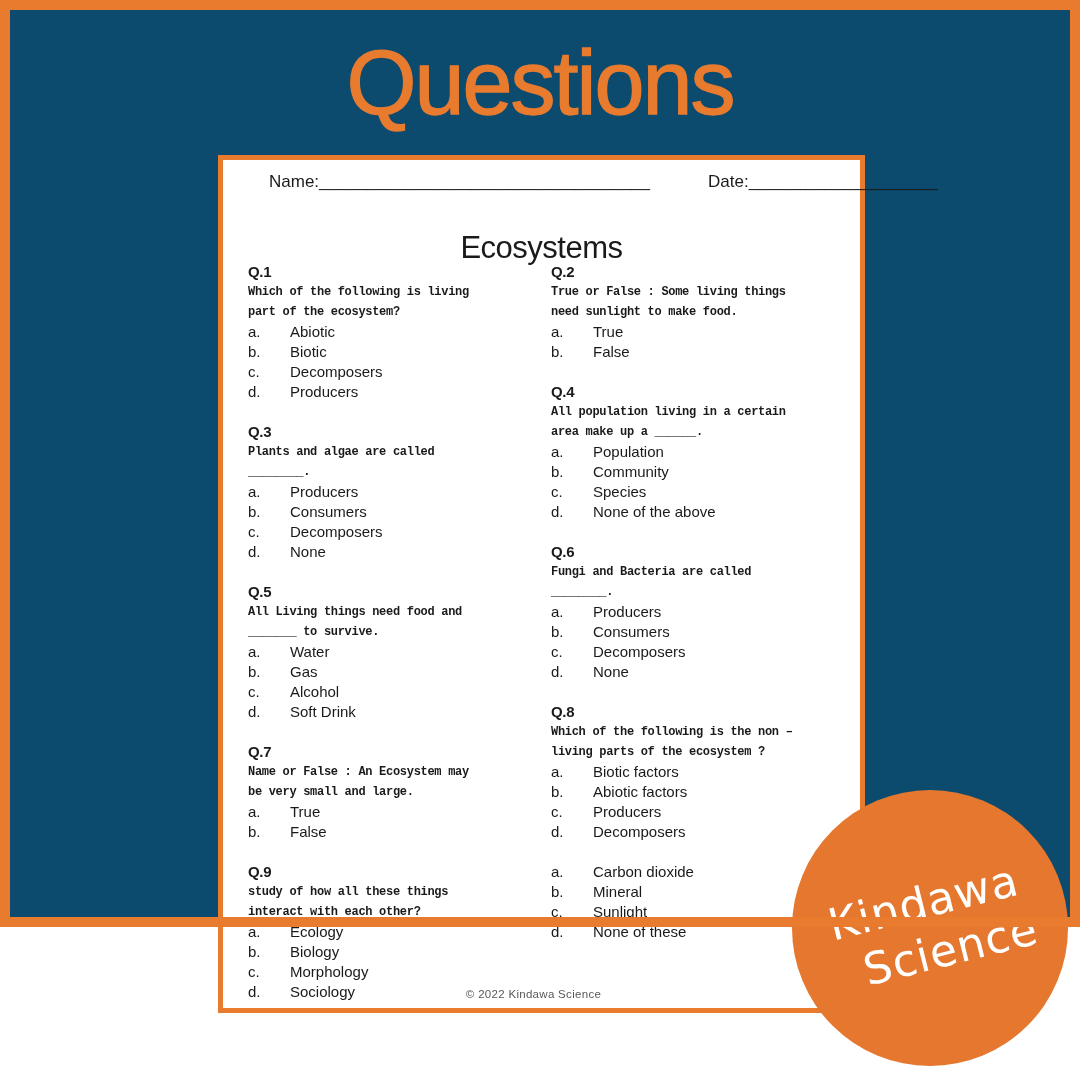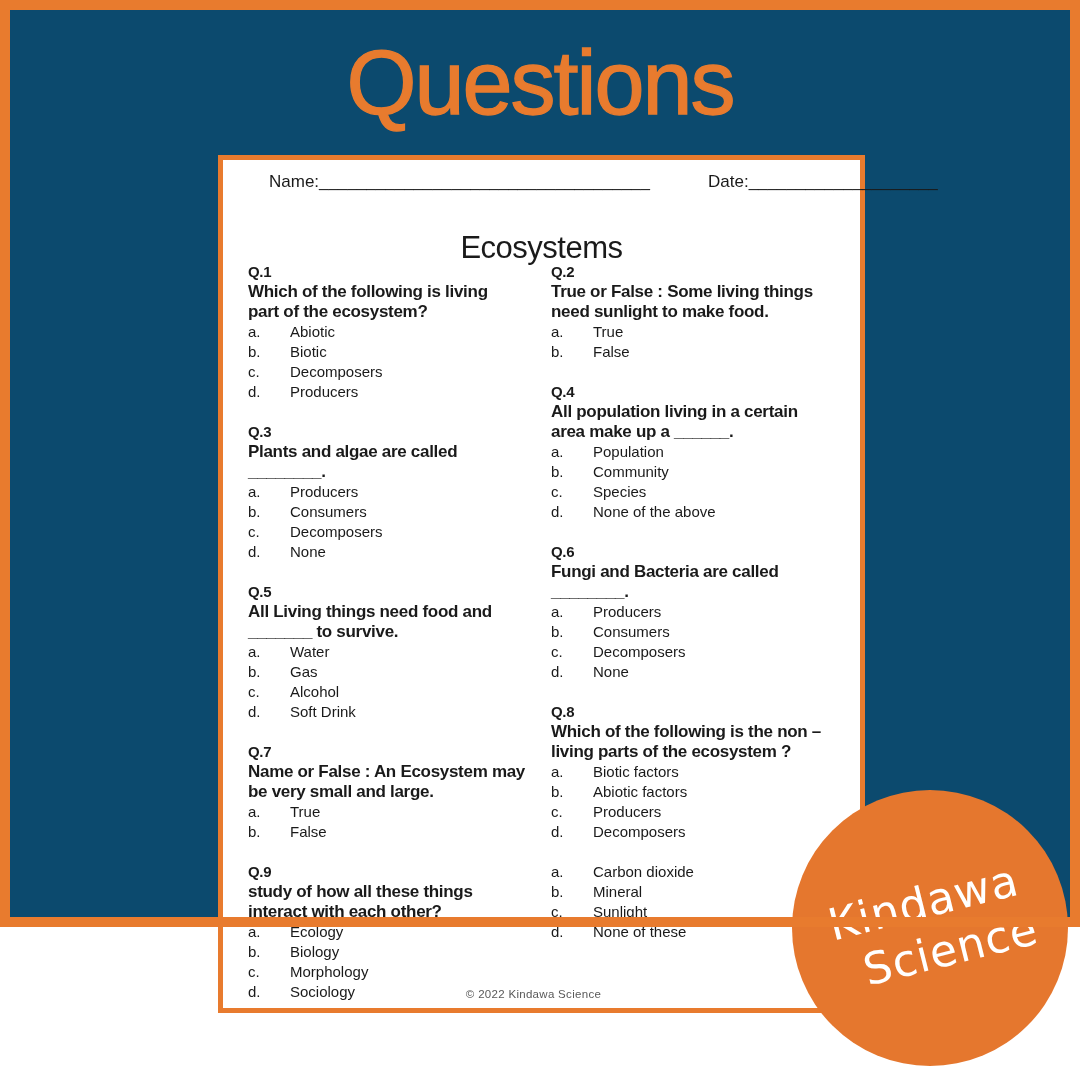--- a/index.html
+++ b/index.html
@@ -28,22 +28,22 @@
 
   .cols { position:absolute; top:102px; left:25px; right:6px; display:flex; }
   .col  { width:303px; flex-shrink:0; }
   .col:last-child { width:auto; flex:1; }
 
   .qblock { margin-bottom:20px; }
   .qhead  { display:flex;flex-direction:column; }
   .qnum   { width:42px; flex-shrink:0; font-weight:700; font-size:15px;
             line-height:20px; letter-spacing:-0.3px; }
   .qlines { flex:1; }
-  .qline  { font-weight:700; font-size:17px; line-height:20px;
-            letter-spacing:-0.3px; white-space:nowrap; }
+  .qline  { font-weight:700; font-size:12px; line-height:20px;
+            letter-spacing:-0.3px; white-space:nowrap;font-family:Liberation Mono, monospace; }
   .opt    { display:flex; }
   .optletter { width:42px; flex-shrink:0; font-size:15px; line-height:20px; }
   .opttext   { font-size:15px; line-height:20px; white-space:nowrap; }
 
   .copyright { position:absolute; top:828px; left:0; right:16px; text-align:center;
                font-size:11.5px; color:#595959; letter-spacing:0.3px; }
 
   .badge { position:absolute; left:792px; top:790px; width:276px; height:276px;
            border-radius:50%; background:#e5772e; z-index:5;
            display:flex; align-items:center; justify-content:center; }

